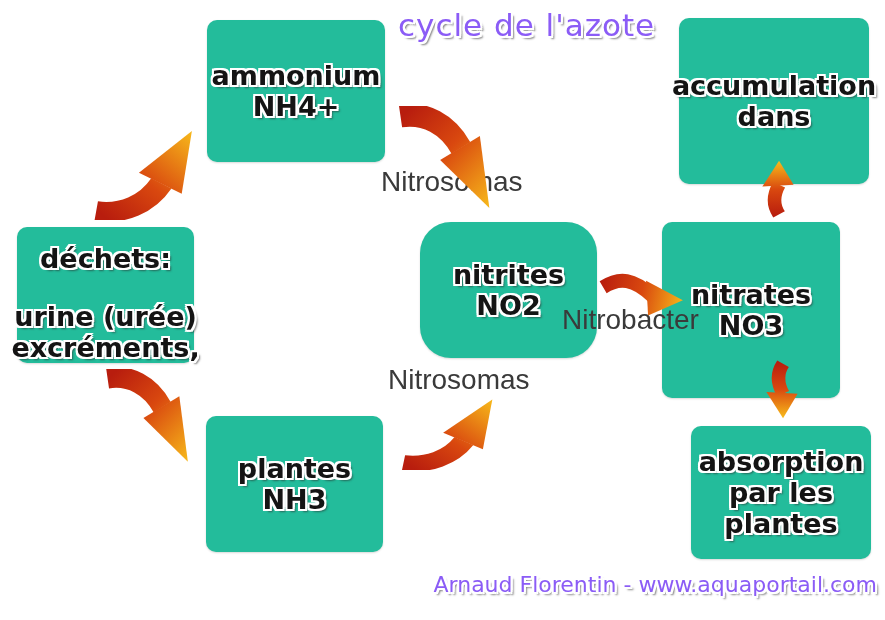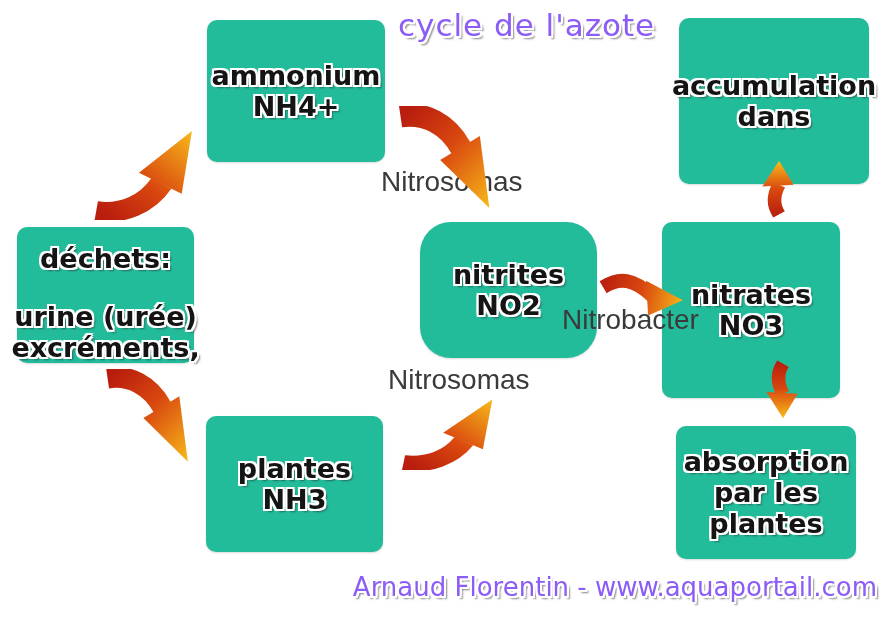--- a/index.html
+++ b/index.html
@@ -40,21 +40,21 @@
     font-weight:normal;
     color:#8b5cf6;
     white-space:nowrap;
     text-shadow:
       -2px -2px 0 #fff, 2px -2px 0 #fff, -2px 2px 0 #fff, 2px 2px 0 #fff,
       -2px 0 0 #fff, 2px 0 0 #fff, 0 -2px 0 #fff, 0 2px 0 #fff,
       3px 3px 2px rgba(40,40,40,0.6);
     text-align: center;
   }
   #title{left:398px;top:7px;font-size:31px;letter-spacing:1px;}
-  #credit{right:8px;top:572px;font-size:26px;}
+  #credit{right:8px;top:572px;font-size:22px;}
   
   .bacteria-label{
     position:absolute;
     font-family:"Liberation Sans", sans-serif;
     font-size:28px;
     color:#3a3a3a;
     white-space:nowrap;
   }
   #lbl-nitrosomas-top{left:381px;top:166px;}
   #lbl-nitrobacter{left:562px;top:296px;margin-top:8px;}
@@ -125,21 +125,21 @@
   <div class="box" style="left:662px;top:222px;width:178px;height:176px;">
     <div class="line">nitrates</div>
     <div class="line">NO3</div>
   </div>
 
   <div class="box" style="left:206px;top:416px;width:177px;height:136px;">
     <div class="line">plantes</div>
     <div class="line">NH3</div>
   </div>
 
-  <div class="box" style="left:676px;top:426px;width:180px;height:133px;">
+  <div class="box" style="left:691px;top:426px;width:180px;height:133px;">
     <div class="line">absorption</div>
     <div class="line">par les</div>
     <div class="line">plantes</div>
   </div>
 
   <div id="lbl-nitrosomas-top" class="bacteria-label">Nitrosomas</div>
   <div id="lbl-nitrobacter" class="bacteria-label">Nitrobacter</div>
   <div id="lbl-nitrosomas-bottom" class="bacteria-label">Nitrosomas</div>
 
   <svg class="arrow" style="left:86px;top:124px;" width="112" height="96" viewBox="0 0 110 110" preserveAspectRatio="none">

